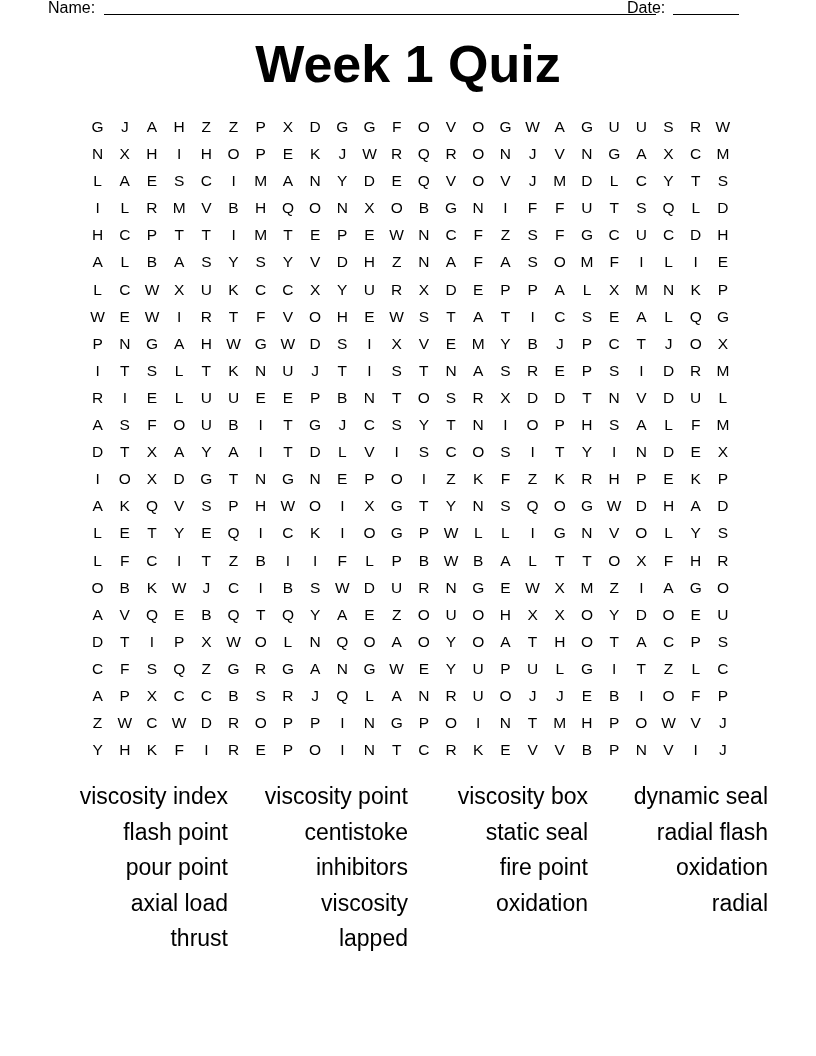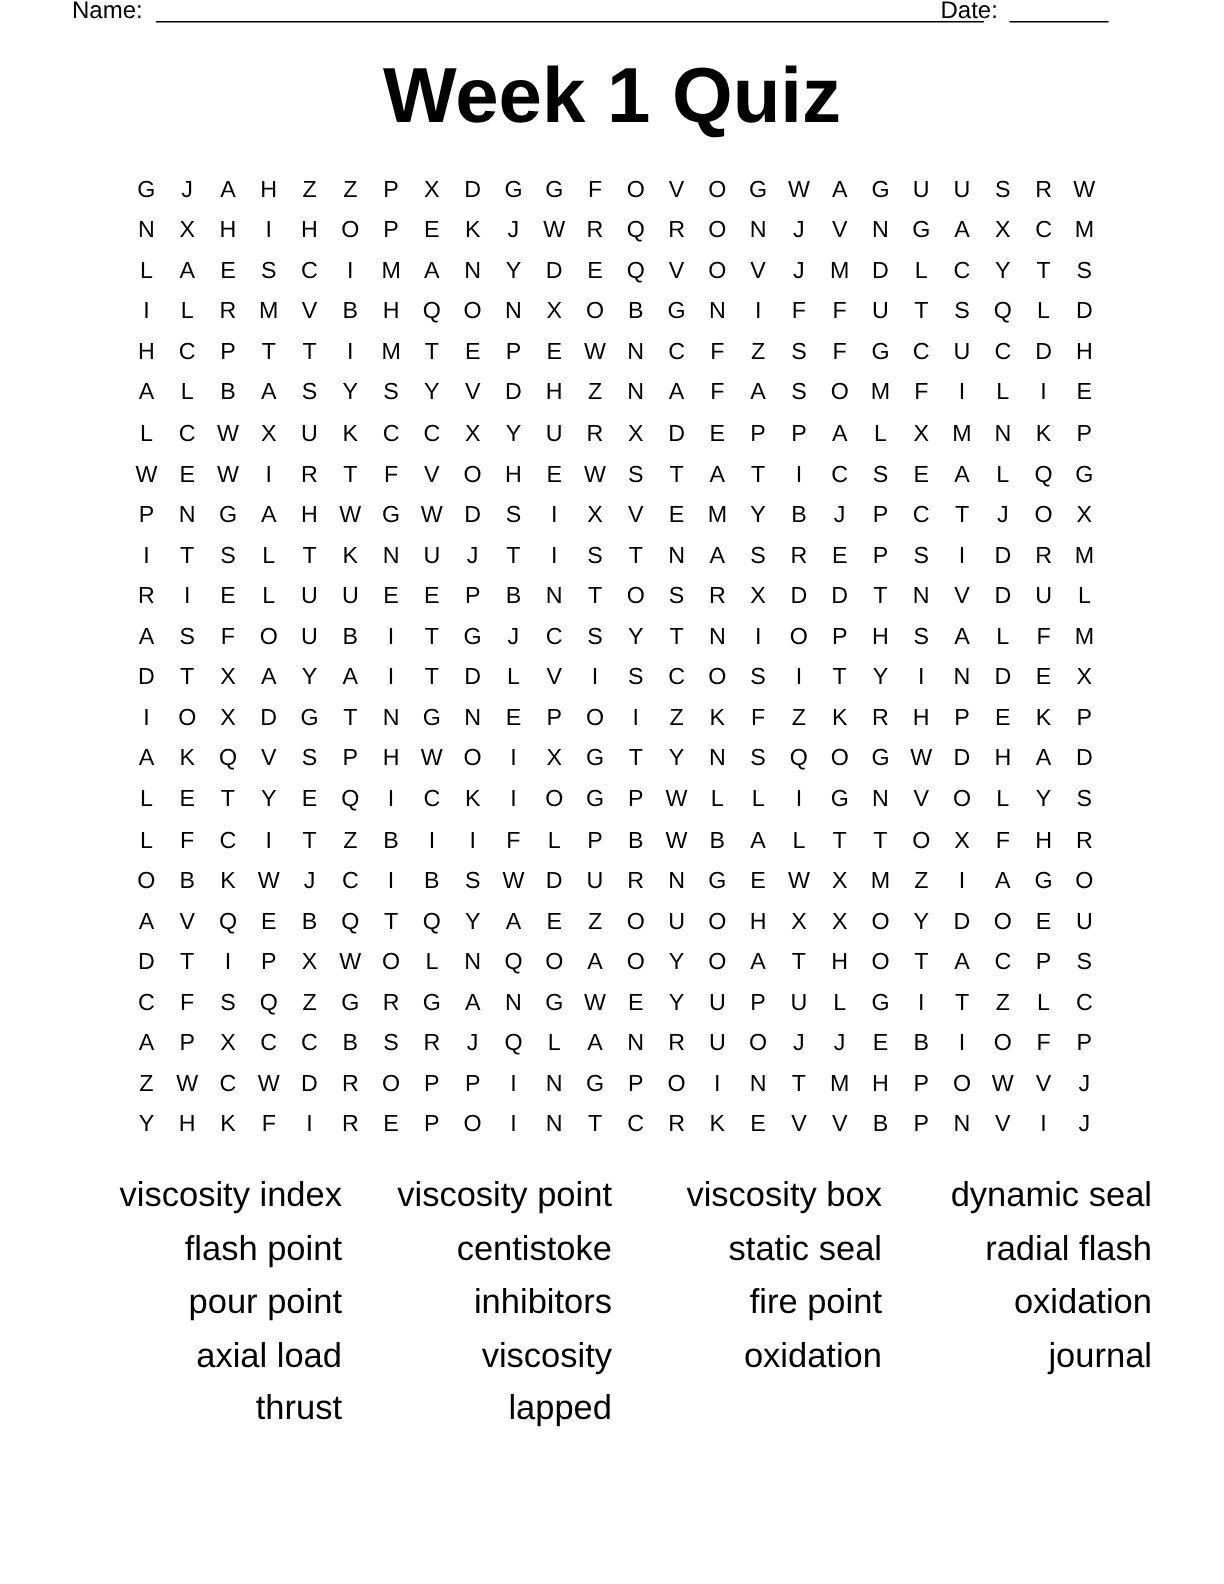--- a/index.html
+++ b/index.html
@@ -691,15 +691,15 @@
     <div class="word">viscosity</div>
     <div class="word">lapped</div>
     <div class="word">viscosity box</div>
     <div class="word">static seal</div>
     <div class="word">fire point</div>
     <div class="word">oxidation</div>
     <div class="word"></div>
     <div class="word">dynamic seal</div>
     <div class="word">radial flash</div>
     <div class="word">oxidation</div>
-    <div class="word">journal</div>
+    <div class="word">radial</div>
     <div class="word"></div>
   </div>
 
 </body></html>

